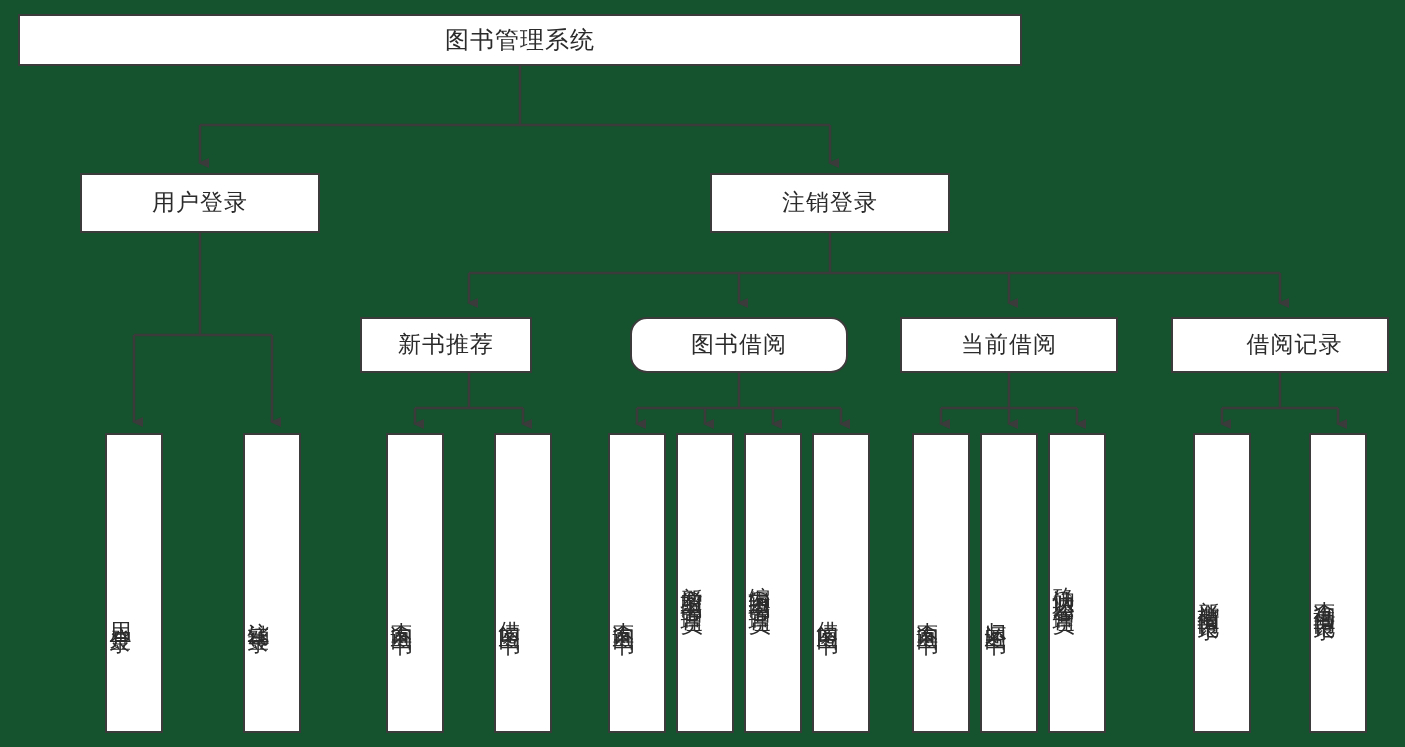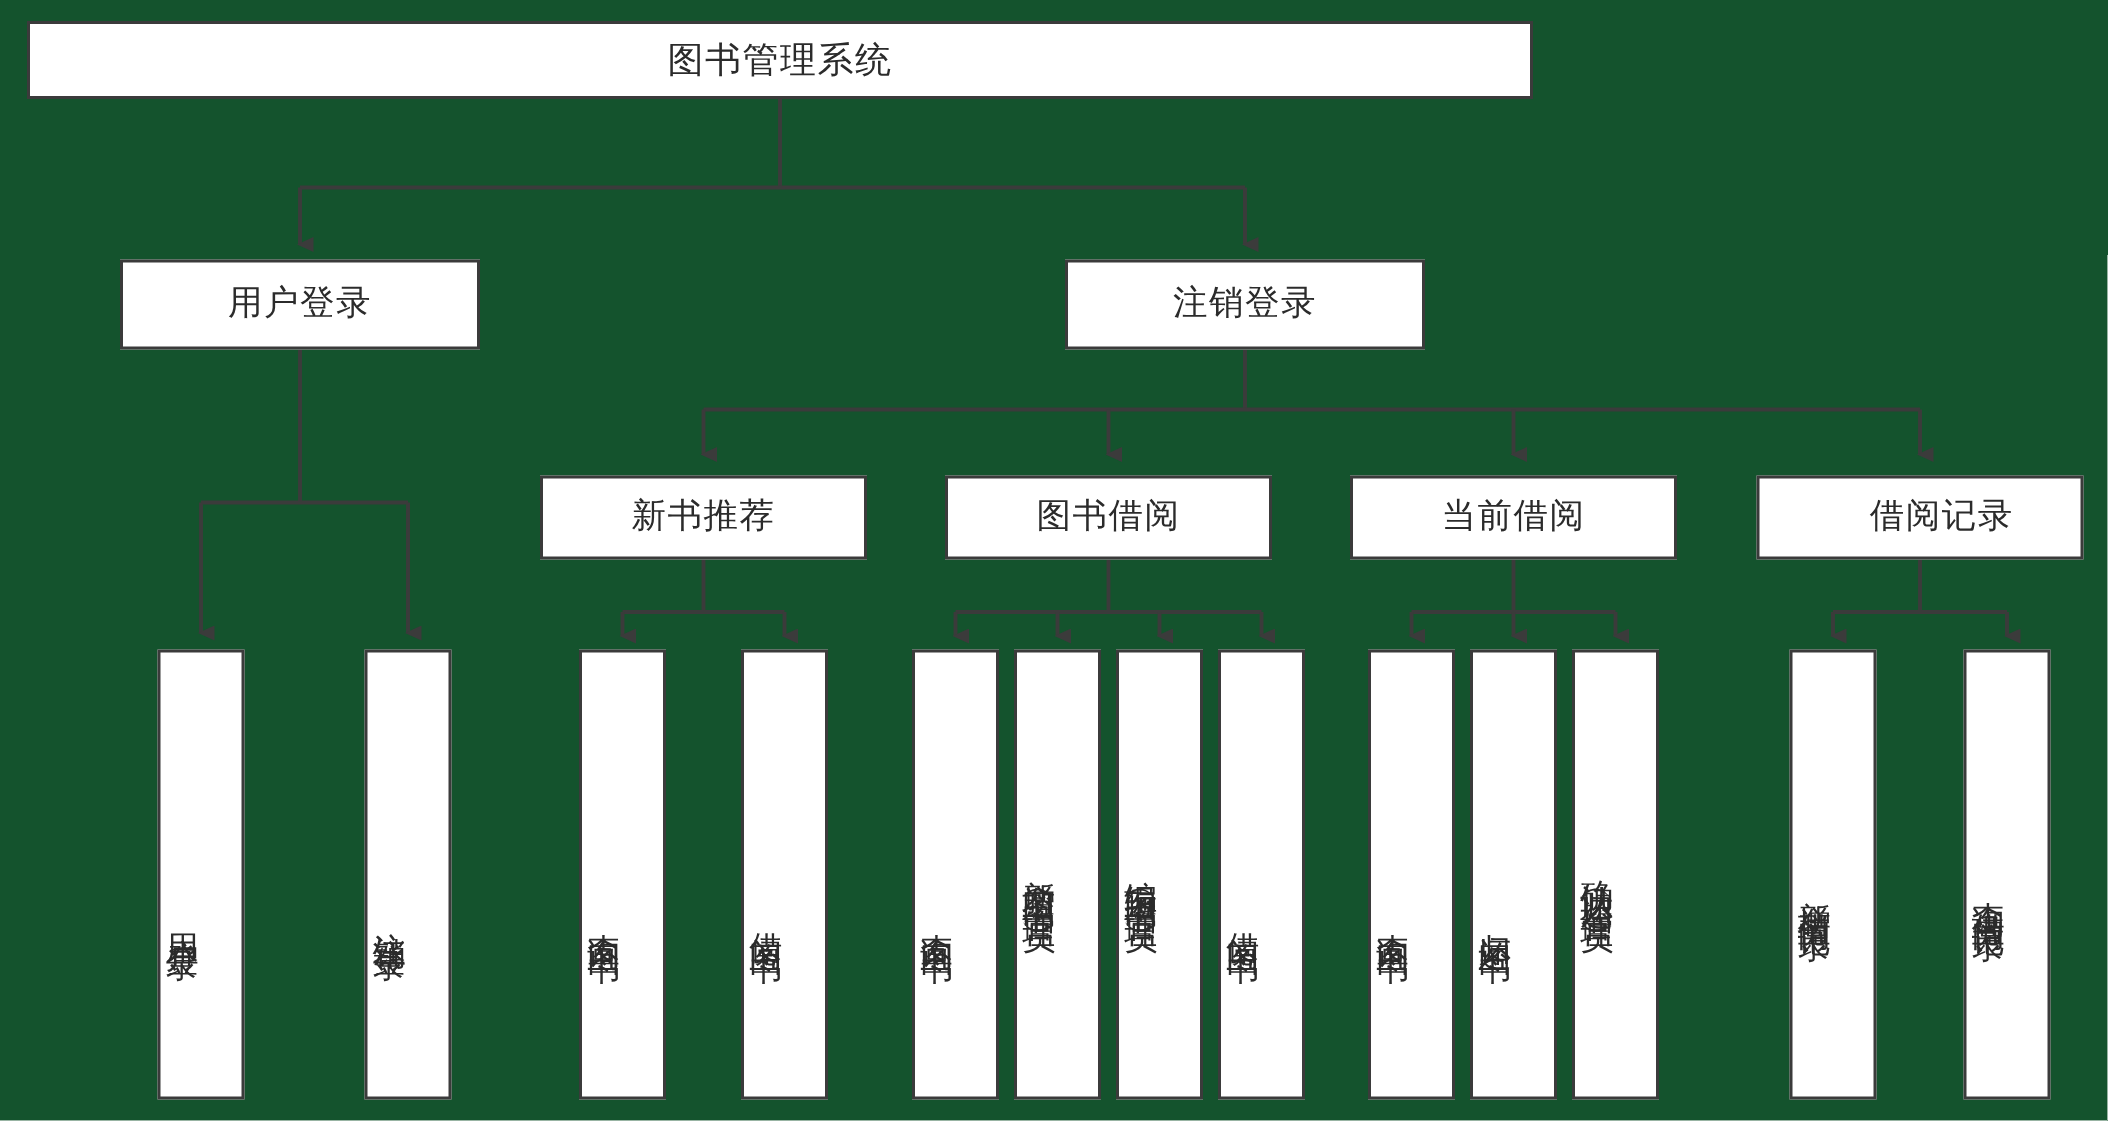--- a/index.html
+++ b/index.html
@@ -125,24 +125,24 @@
     <span>图书管理系统</span>
   </div>
 
   <div class="node horiz" style="left:80px; top:173px; width:240px; height:60px;">
     <span>用户登录</span>
   </div>
   <div class="node horiz" style="left:710px; top:173px; width:240px; height:60px;">
     <span>注销登录</span>
   </div>
 
-  <div class="node horiz" style="left:360px; top:317px; width:218px; height:56px;">
+  <div class="node horiz" style="left:360px; top:317px; width:172px; height:56px;">
     <span>新书推荐</span>
   </div>
-  <div class="node horiz" style="left:630px; top:317px; width:218px; height:56px;">
+  <div class="node horiz" style="left:630px; top:317px; width:218px; height:56px;border-radius:17px;">
     <span>图书借阅</span>
   </div>
   <div class="node horiz" style="left:900px; top:317px; width:218px; height:56px;text-align:right;">
     <span>当前借阅</span>
   </div>
   <div class="node horiz" style="left:1171px; top:317px; width:218px; height:56px;padding-left:29px;">
     <span>借阅记录</span>
   </div>
 
   <div class="node vert" style="left:105px; top:433px; width:58px; height:300px; align-items:center; justify-content:flex-start; padding-top:58px;">

